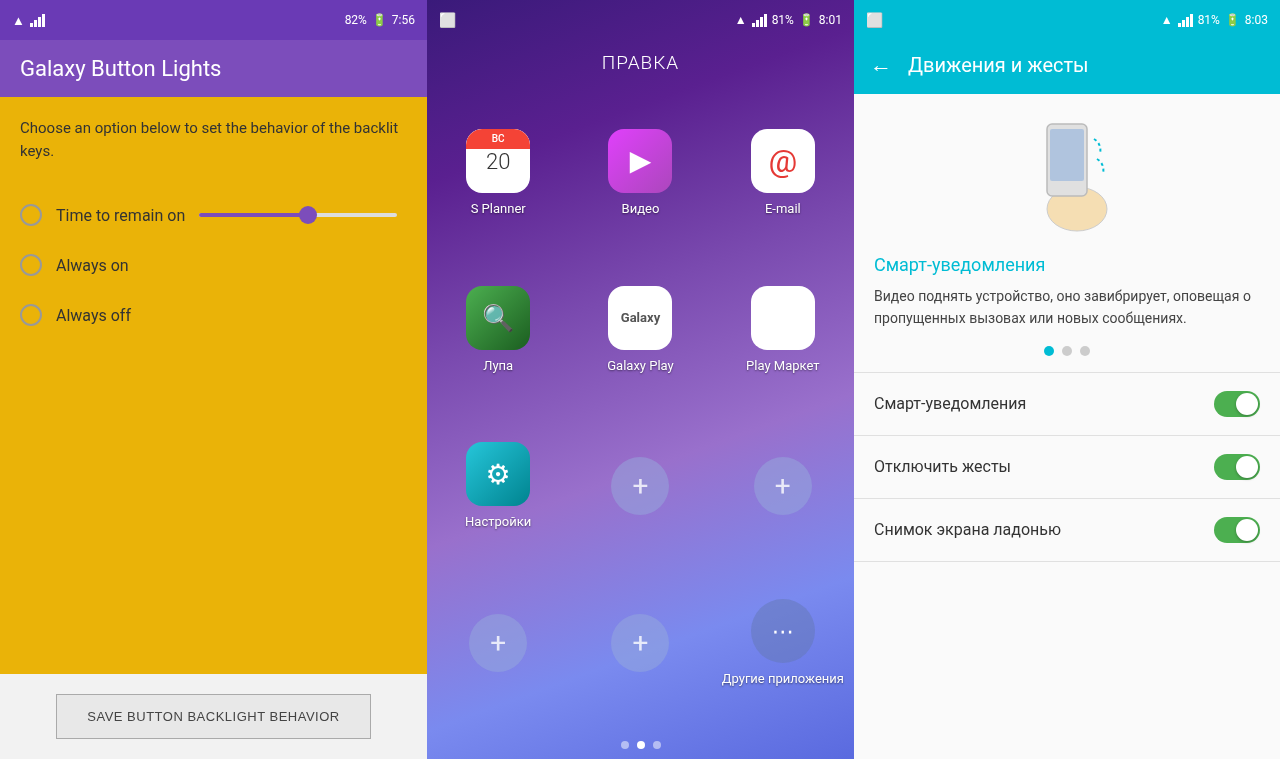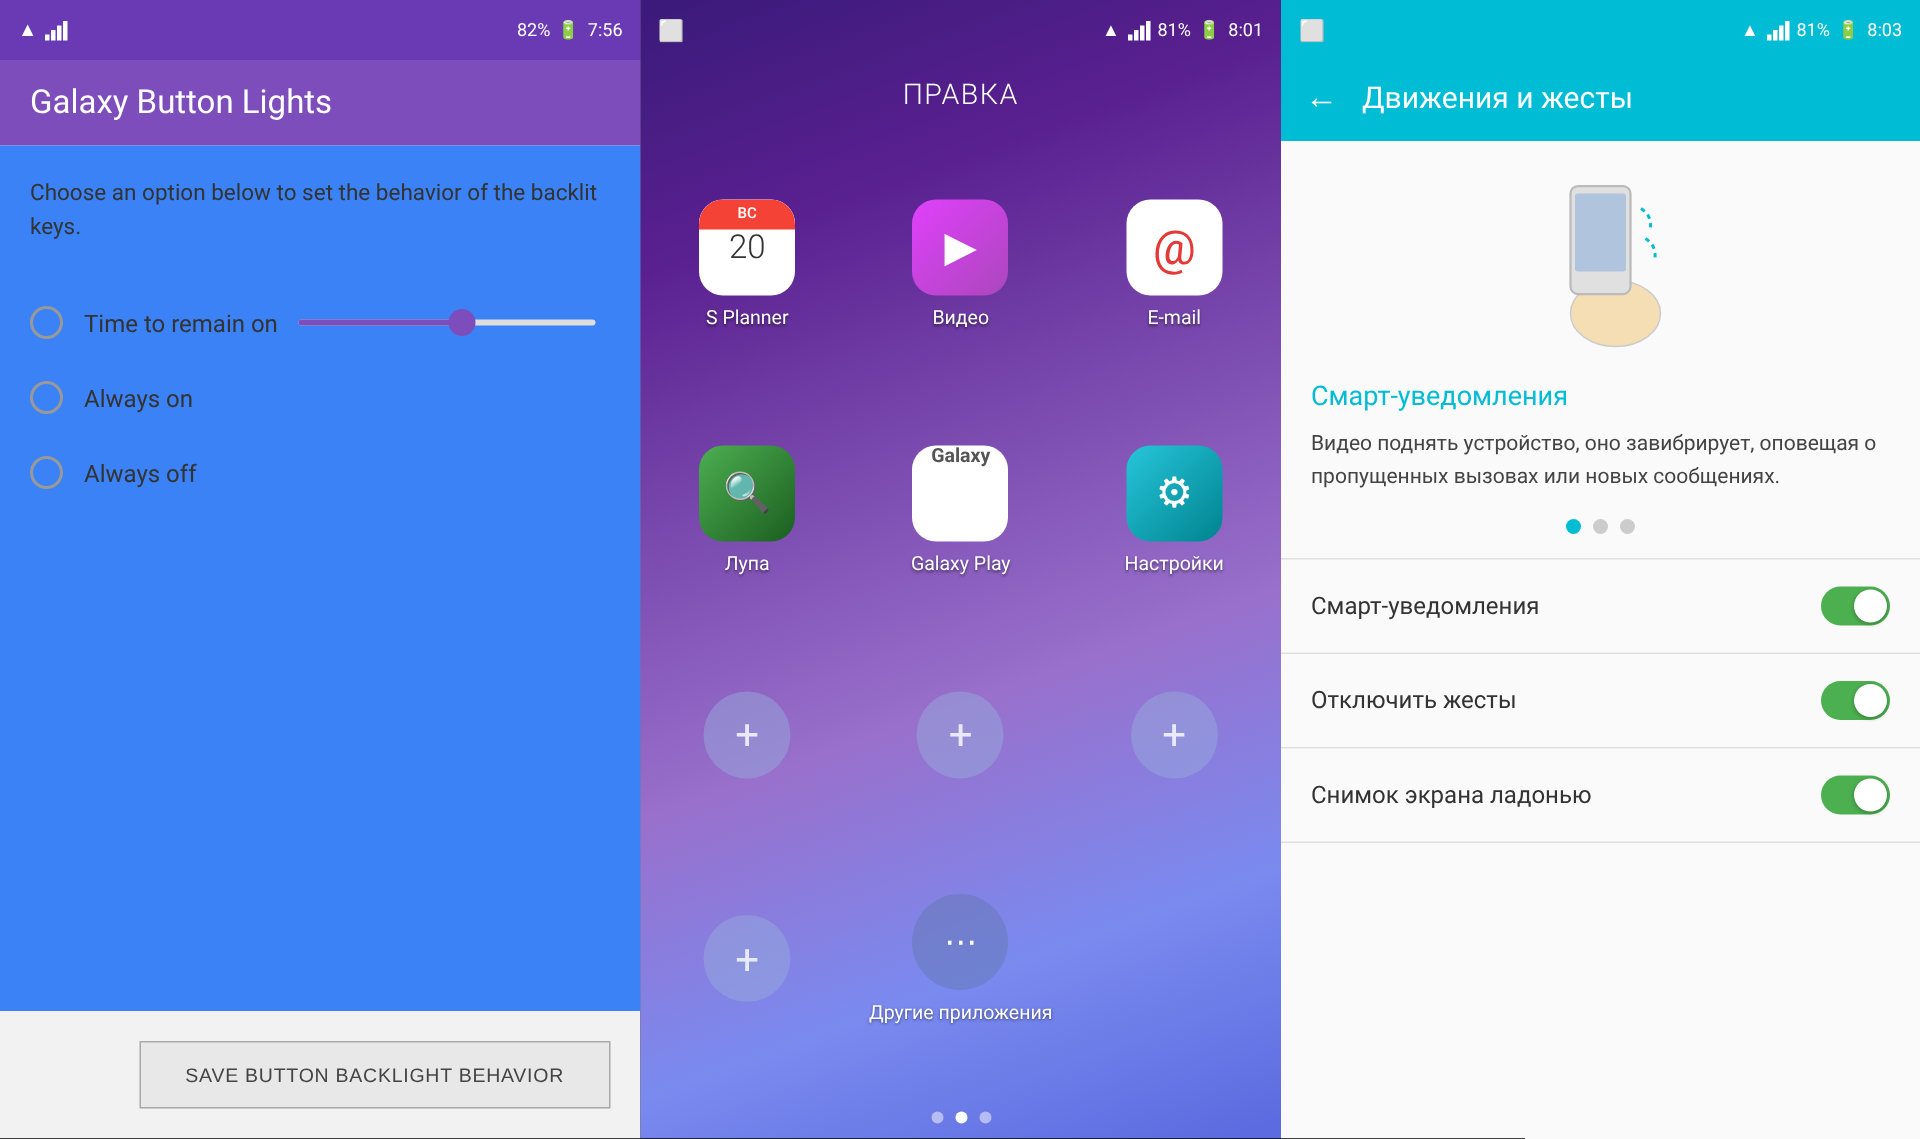--- a/index.html
+++ b/index.html
@@ -38,21 +38,21 @@
       padding: 16px 20px;
       color: #ffffff;
     }
     .panel1-header h1 {
       font-size: 22px;
       font-weight: 400;
     }
     .panel1-content {
       padding: 20px;
       flex: 1;
-      background: #3b82f6;
+      background: #eab308;
     }
     .panel1-desc {
       font-size: 15px;
       color: #333;
       margin-bottom: 28px;
       line-height: 1.5;
     }
     .radio-row {
       display: flex;
       align-items: center;
@@ -107,21 +107,21 @@
       height: 18px;
       border-radius: 50%;
       background: #7c4dbb;
       position: absolute;
       top: -7px;
       left: calc(55% - 9px);
     }
     .save-btn-container {
       padding: 20px;
       display: flex;
-      justify-content: flex-end;
+      justify-content: center;
     }
     .save-btn {
       border: 1px solid #aaa;
       background: #e8e8e8;
       padding: 14px 30px;
       font-size: 13px;
       letter-spacing: 0.5px;
       color: #444;
       cursor: pointer;
       text-transform: uppercase;
@@ -432,26 +432,32 @@
     </div>
 
     <div class="app-item">
       <div class="app-icon lupa" style="display:flex;align-items:center;justify-content:center;">
         <span style="font-size:26px; color:white;">🔍</span>
       </div>
       <span class="app-label">Лупа</span>
     </div>
 
     <div class="app-item">
-      <div class="app-icon galaxy" style="display:flex;align-items:flex-start;justify-content:center;background:white;">
+      <div class="app-icon galaxy" style="display:flex;align-items:center;justify-content:center;background:white;">
         <span style="font-size:13px;color:#555;font-weight:bold;text-align:center;line-height:1.2;">Galaxy</span>
       </div>
       <span class="app-label">Galaxy Play</span>
     </div>
 
+    <div class="app-item">
+      <div class="app-icon play" style="display:flex;align-items:center;justify-content:center;background:white;">
+        <span style="font-size:28px;">🛍</span>
+      </div>
+      <span class="app-label">Play Маркет</span>
+    </div>
 
     <div class="app-item">
       <div class="app-icon settings" style="display:flex;align-items:center;justify-content:center;">
         <span style="font-size:28px; color:white;">⚙</span>
       </div>
       <span class="app-label">Настройки</span>
     </div>
 
     <div class="app-item">
       <div class="app-icon add" style="display:flex;align-items:center;justify-content:center;">

